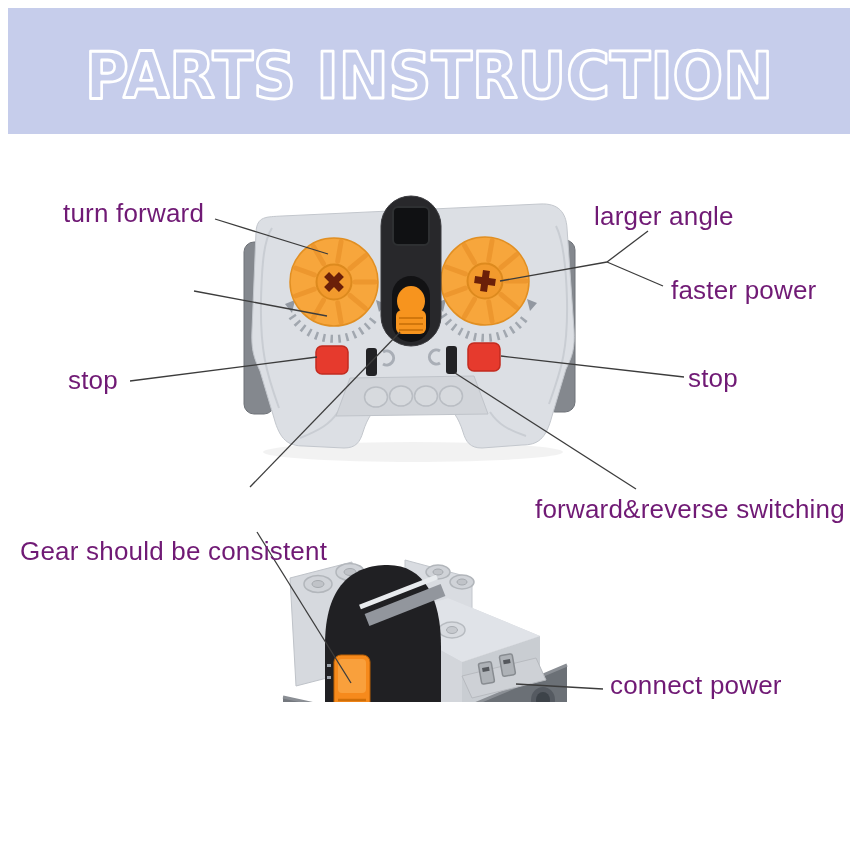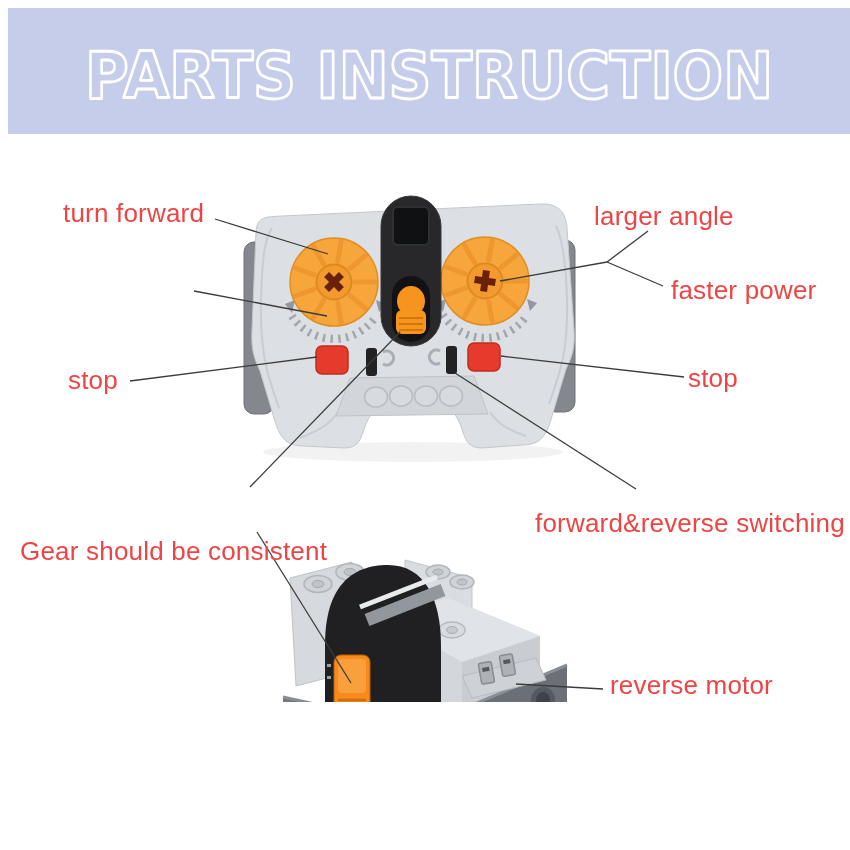--- a/index.html
+++ b/index.html
@@ -8,31 +8,31 @@
     font-family:"Liberation Sans",sans-serif;
   }
   .banner{position:absolute;left:8px;top:8px;width:842px;height:126px;}
   .banner text{
     font-family:"DejaVu Sans",sans-serif;
     font-weight:bold;
   }
   .artwork{position:absolute;left:0;top:0;width:850px;height:850px;}
   .lbl{
     position:absolute;
-    font-size:26px;line-height:28px;color:#ef4444;
+    font-size:26px;line-height:28px;color:#701a75;
     white-space:nowrap;letter-spacing:0.2px;
   }
   #lbl-turn-forward {left:63px; top:199px;}
   #lbl-turn-backward{left:17px; top:273px;}
   #lbl-stop-left    {left:68px; top:366px;}
   #lbl-larger-angle {left:594px;top:202px;}
   #lbl-faster-speed {left:671px;top:276px;}
   #lbl-stop-right   {left:688px;top:364px;}
   #lbl-gear         {left:20px; top:495px;margin-top:42px;}
-  #lbl-fwd-rev      {left:535px;top:509px;}
+  #lbl-fwd-rev      {left:535px;top:495px;}
   #lbl-connect-motor{left:610px;top:671px;}
   #lbl-connect-power{left:58px; top:726px;}
 </style>
 </head>
 <body>
 
 <div class="stage">
 
   <svg class="banner" viewBox="0 0 842 126">
     <rect x="0" y="0" width="842" height="126" fill="#c6cdeb"></rect>
@@ -235,14 +235,14 @@
     </g>
   </svg>
 
   <div class="lbl" id="lbl-turn-forward">turn forward</div>
   <div class="lbl" id="lbl-stop-left">stop</div>
   <div class="lbl" id="lbl-larger-angle">larger angle</div>
   <div class="lbl" id="lbl-faster-speed">faster power</div>
   <div class="lbl" id="lbl-stop-right">stop</div>
   <div class="lbl" id="lbl-gear">Gear should be consistent</div>
   <div class="lbl" id="lbl-fwd-rev">forward&amp;reverse switching</div>
-  <div class="lbl" id="lbl-connect-motor">reverse motor</div>
+  <div class="lbl" id="lbl-connect-motor">connect power</div>
 </div>
 
 </body></html>

